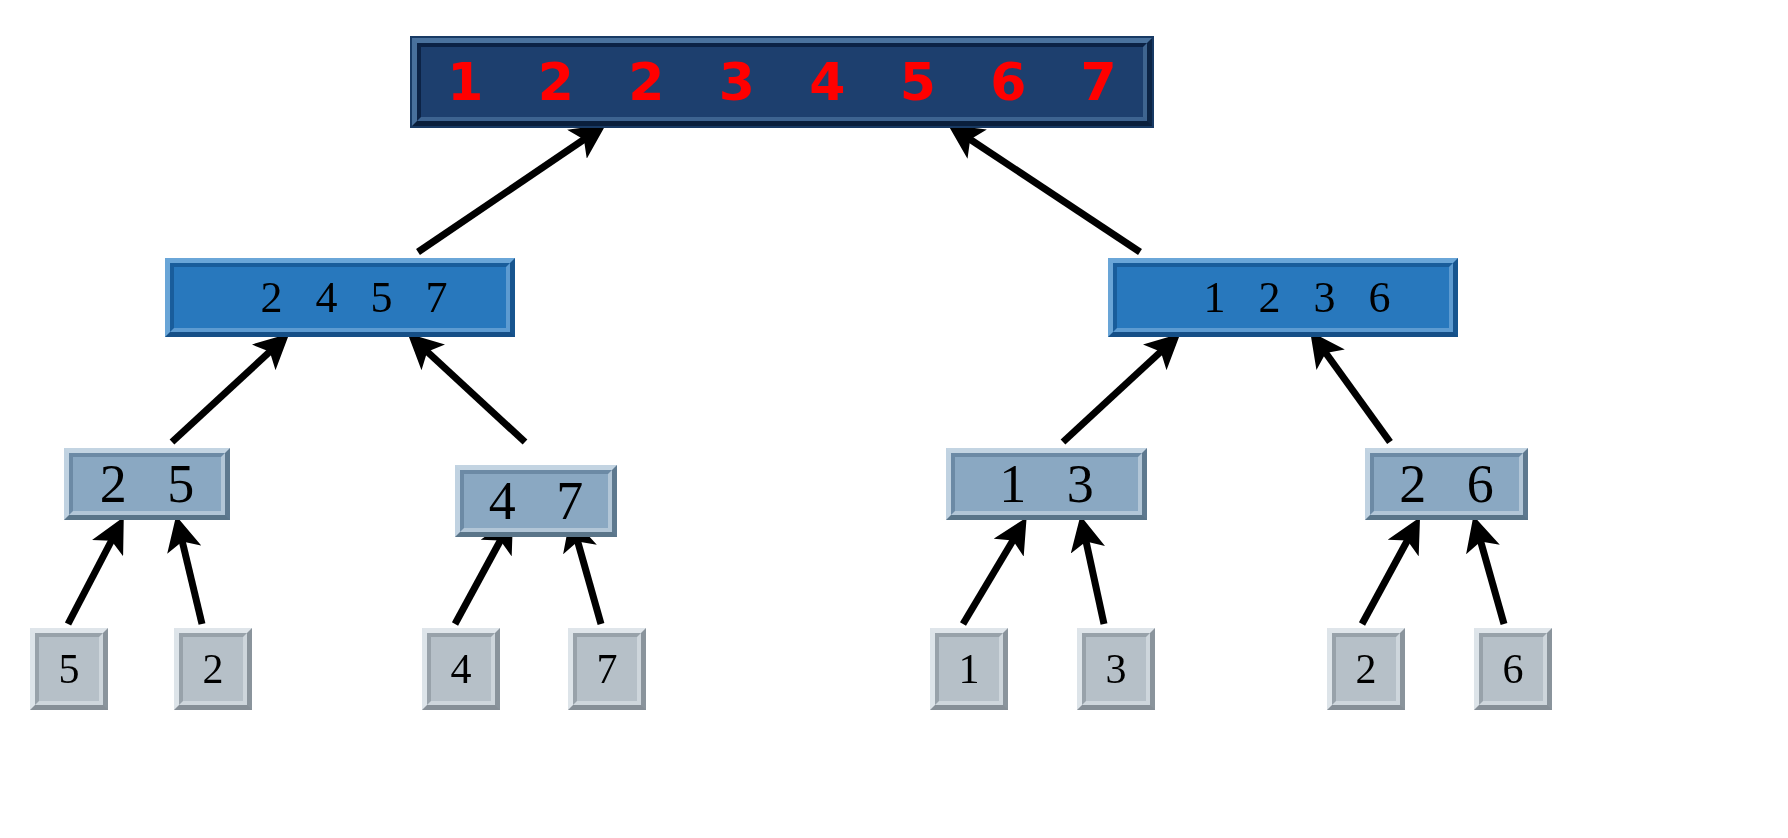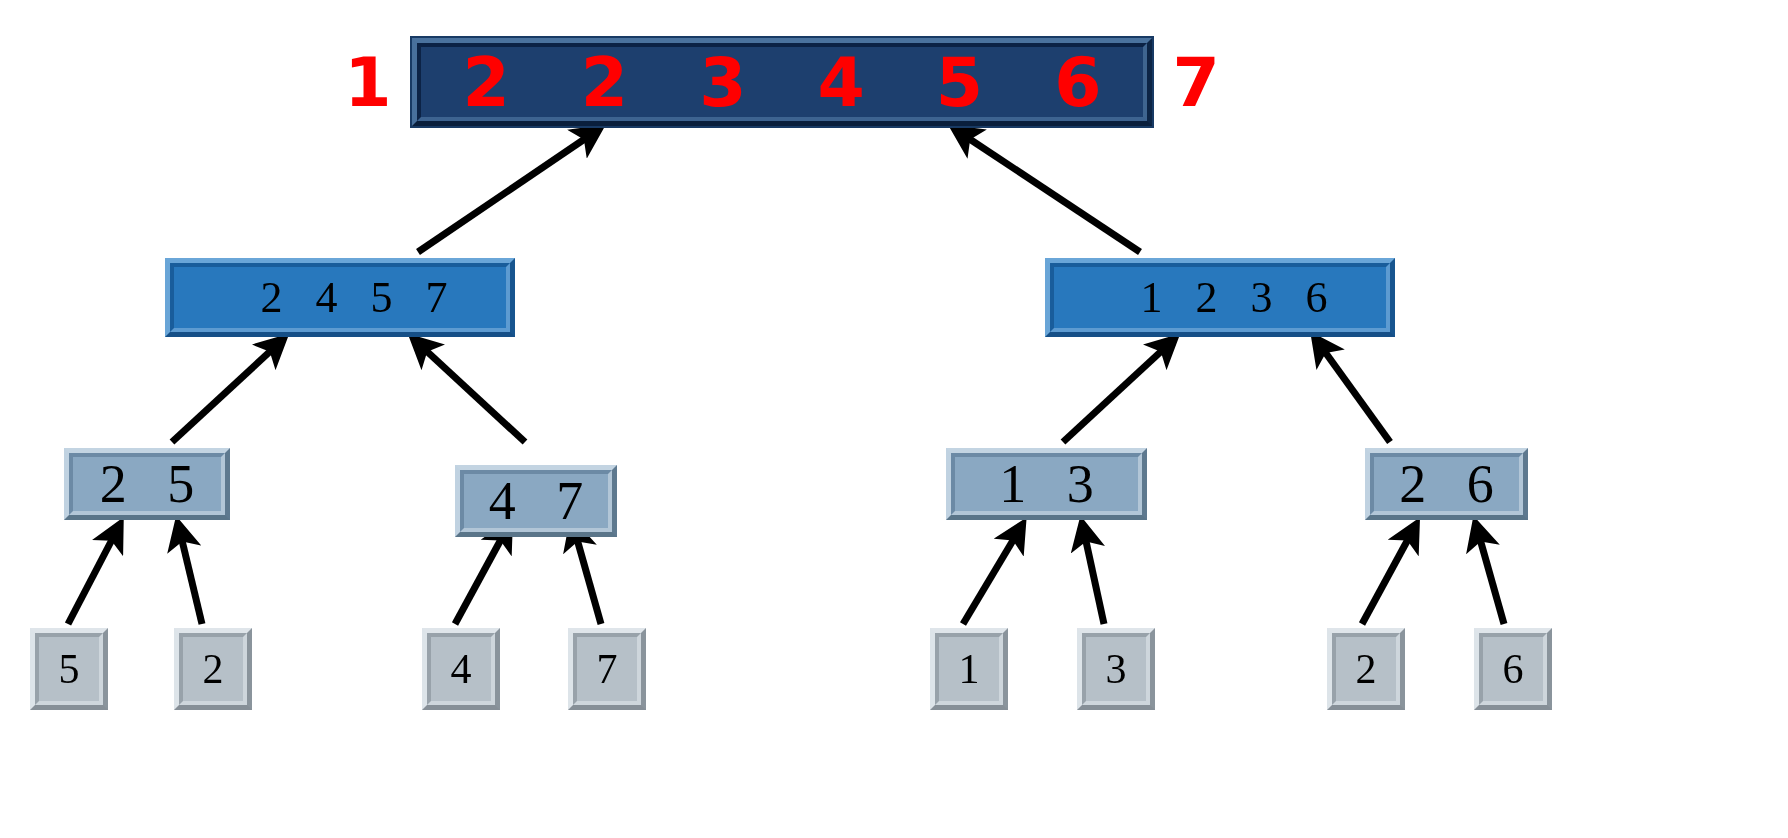--- a/index.html
+++ b/index.html
@@ -50,21 +50,21 @@
     border-bottom: 5px solid #0a1f3c;
     box-shadow: 0 0 0 2px #183a64;
   }
   .lvl-root .inner {
     border-top: 4px solid #0b2245;
     border-left: 4px solid #0c2346;
     border-right: 4px solid #3f6590;
     border-bottom: 4px solid #3d6390;
     color: #ff0000;
     font-weight: bold;
-    font-size: 68px;
+    font-size: 52px;
     font-family: "DejaVu Sans", sans-serif;
   }
 
   
   .lvl-2 {
     background: #2878bd;
     border-top: 5px solid #6aa6d8;
     border-left: 5px solid #69a5d7;
     border-right: 5px solid #175party;
     border-right: 5px solid #17558f;
@@ -146,21 +146,21 @@
       </g>
   </svg>
 
   <div id="node-layer">
       <div class="node lvl-root" style="left: 412px; top: 38px; width: 740px; height: 88px;">
         <div class="inner">1   2   2   3   4   5   6   7</div>
       </div>
       <div class="node lvl-2" style="left: 165px; top: 258px; width: 350px; height: 79px;">
         <div class="inner">2   4   5   7</div>
       </div>
-      <div class="node lvl-2" style="left: 1045px; top: 258px; width: 350px; height: 79px; align-items: center;">
+      <div class="node lvl-2" style="left: 1108px; top: 258px; width: 350px; height: 79px; align-items: center;">
         <div class="inner">1   2   3   6</div>
       </div>
       <div class="node lvl-3" style="left: 64px; top: 448px; width: 166px; height: 72px;">
         <div class="inner">2   5</div>
       </div>
       <div class="node lvl-3" style="left: 455px; top: 465px; width: 162px; height: 72px;">
         <div class="inner">4   7</div>
       </div>
       <div class="node lvl-3" style="left: 946px; top: 448px; width: 201px; height: 72px;">
         <div class="inner">1   3</div>

